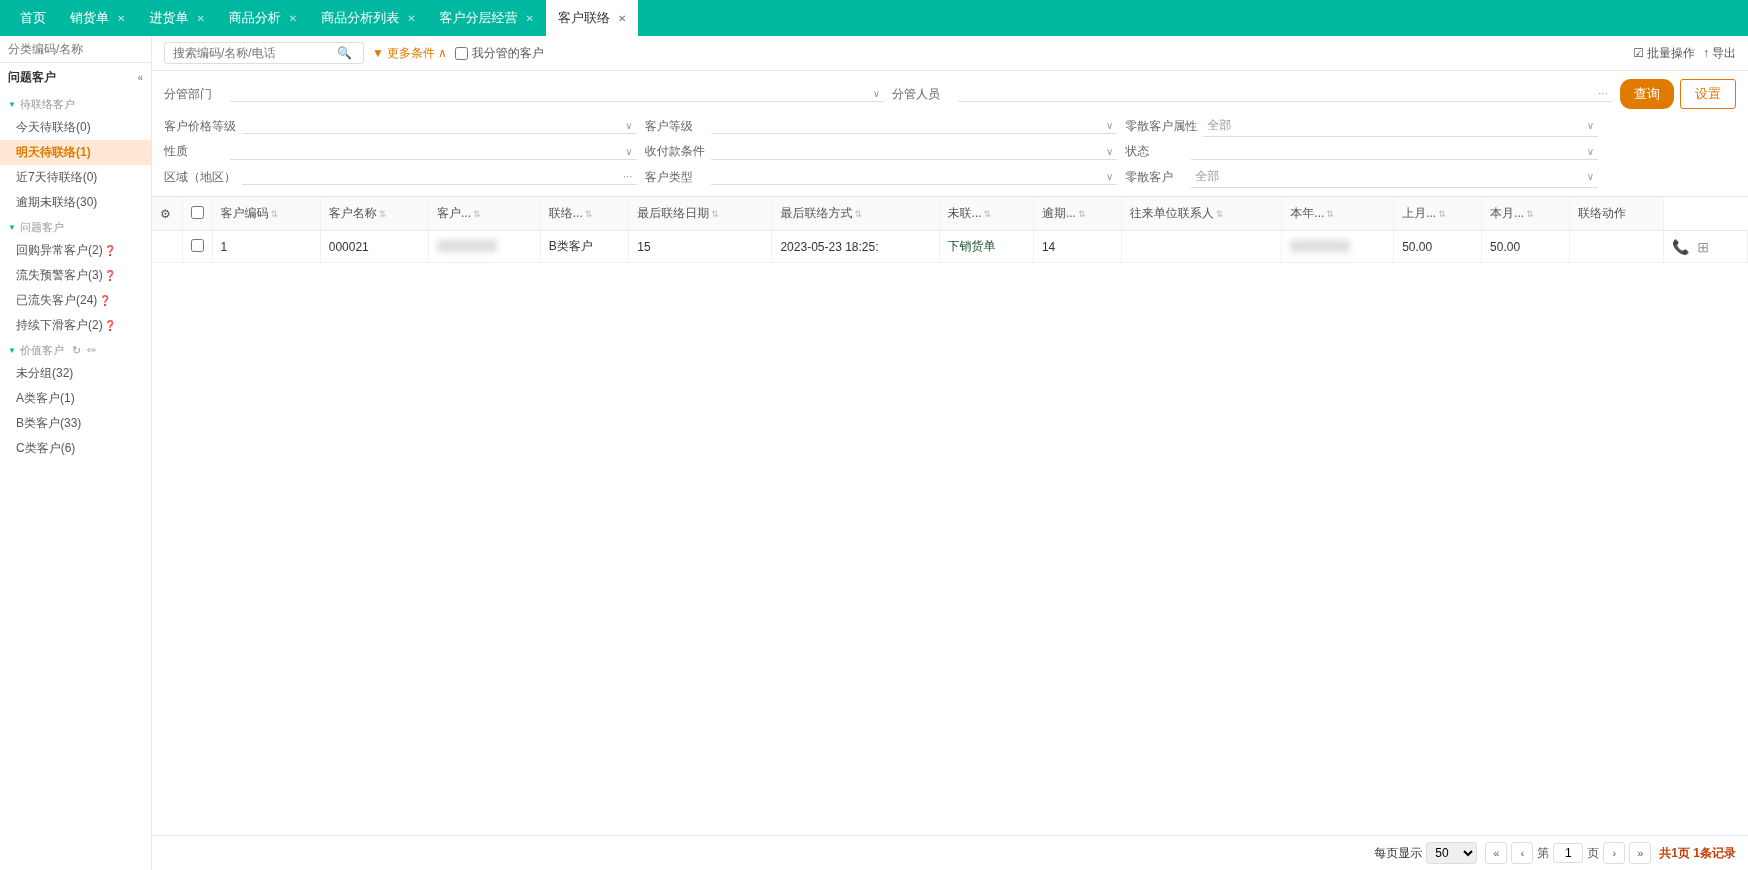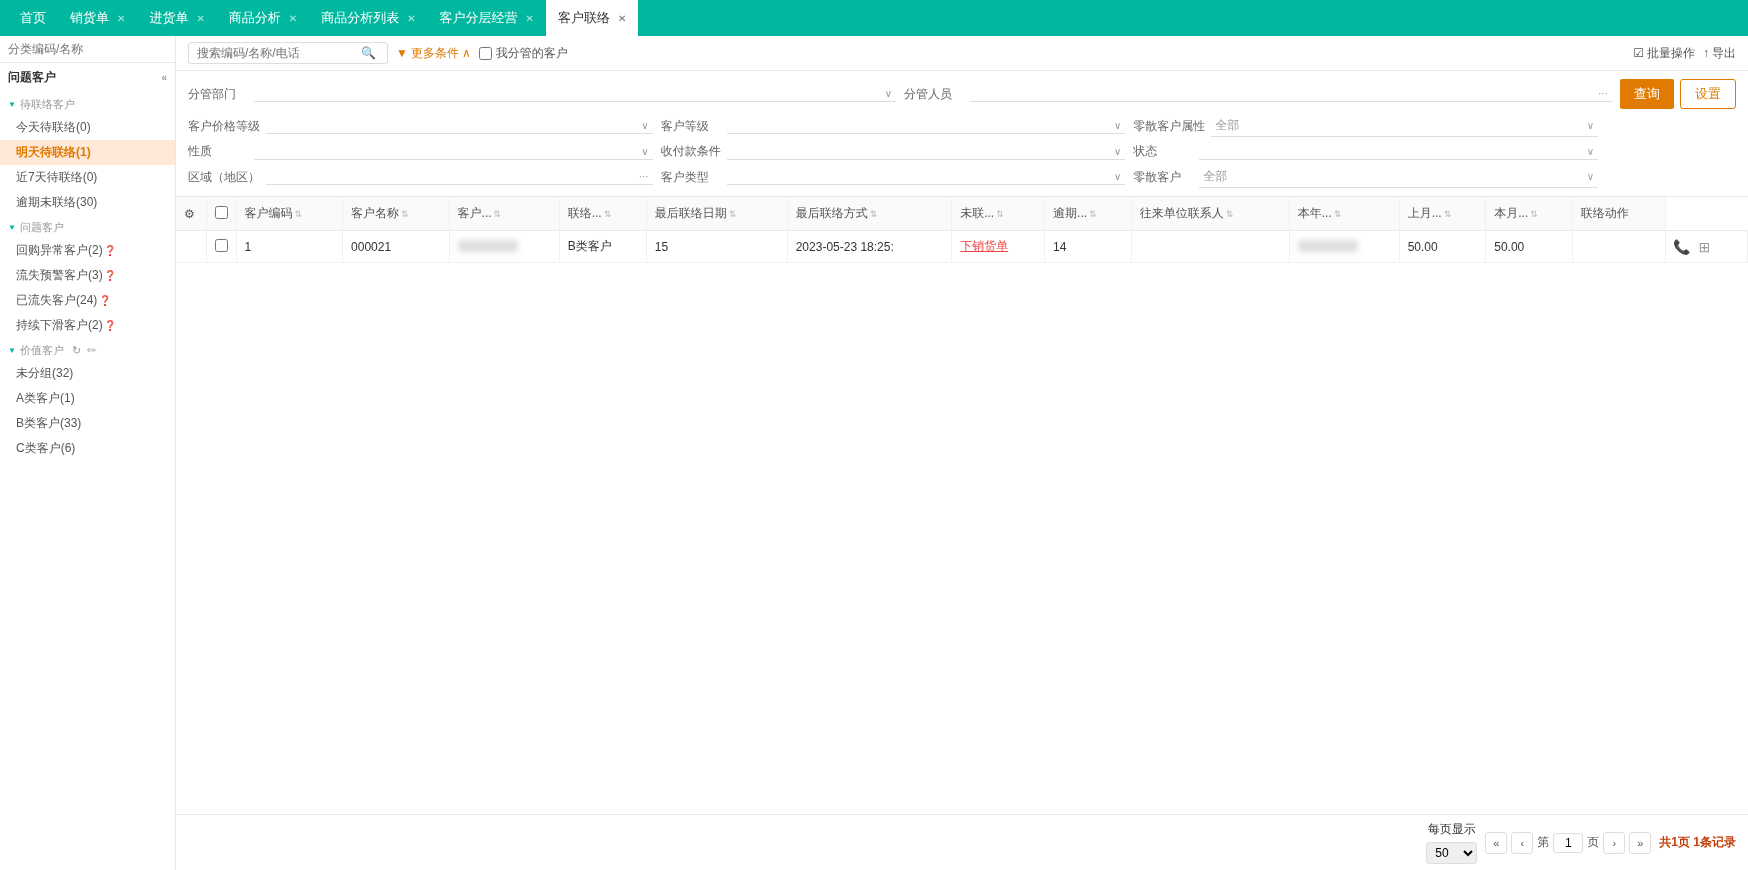--- a/index.html
+++ b/index.html
@@ -33,21 +33,21 @@
     }
 
     
     .main-layout {
       display: flex;
       height: calc(100vh - 36px);
     }
 
     
     .sidebar {
-      width: 176px;
+      width: 152px;
       background: #fff;
       border-right: 1px solid #e8e8e8;
       overflow-y: auto;
       flex-shrink: 0;
     }
     .sidebar-search {
       display: flex;
       align-items: center;
       padding: 6px 8px;
       border-bottom: 1px solid #e8e8e8;
@@ -216,21 +216,21 @@
       cursor: pointer;
       gap: 4px;
       justify-content: space-between;
     }
     .filter-select span { color: #999; font-size: 12px; }
     .filter-select .arrow { color: #999; font-size: 10px; }
     .query-btn {
       background: #e07a00;
       color: #fff;
       border: none;
-      border-radius: 2px;
+      border-radius: 11px;
       padding: 5px 14px;
       cursor: pointer;
       font-size: 13px;
     }
     .set-btn {
       background: #fff;
       color: #e07a00;
       border: 1px solid #e07a00;
       border-radius: 3px;
       padding: 5px 14px;
@@ -265,38 +265,37 @@
     }
     th .sort-icon { color: #bbb; font-size: 9px; margin-left: 2px; }
     td {
       padding: 7px 8px;
       border-bottom: 1px solid #f0f0f0;
       border-right: 1px solid #f0f0f0;
       white-space: nowrap;
     }
 
     .table-action-icon { color: #999; cursor: pointer; font-size: 14px; margin-right: 4px; }
-    .link-text { color: #ef4444; cursor: pointer; text-decoration: underline; }
+    .link-text { color: #14532d; cursor: pointer; }
 
     
     .pagination {
       background: #fff;
       border-top: 1px solid #e8e8e8;
       padding: 6px 12px;
       display: flex;
       align-items: center;
       justify-content: flex-end;
       gap: 8px;
       font-size: 12px;
     }
     .page-size-select {
       display: flex;
       align-items: center;
       gap: 4px;
-      flex-direction: column;
     }
     .page-size-select select {
       border: 1px solid #ddd;
       border-radius: 3px;
       padding: 2px 4px;
       font-size: 12px;
       outline: none;
     }
     .page-nav {
       display: flex;

